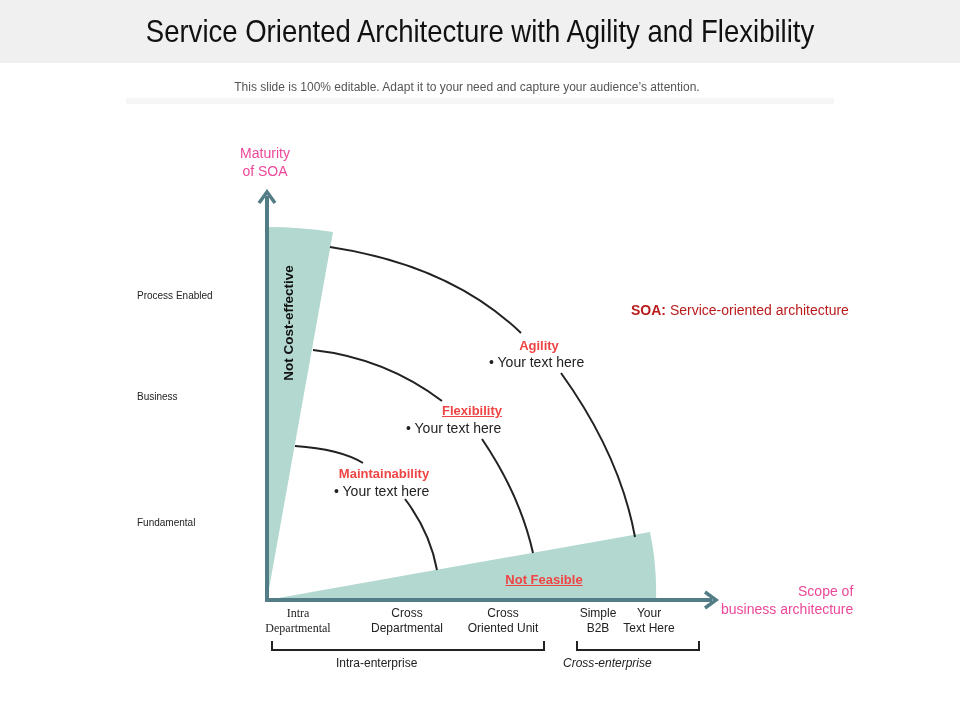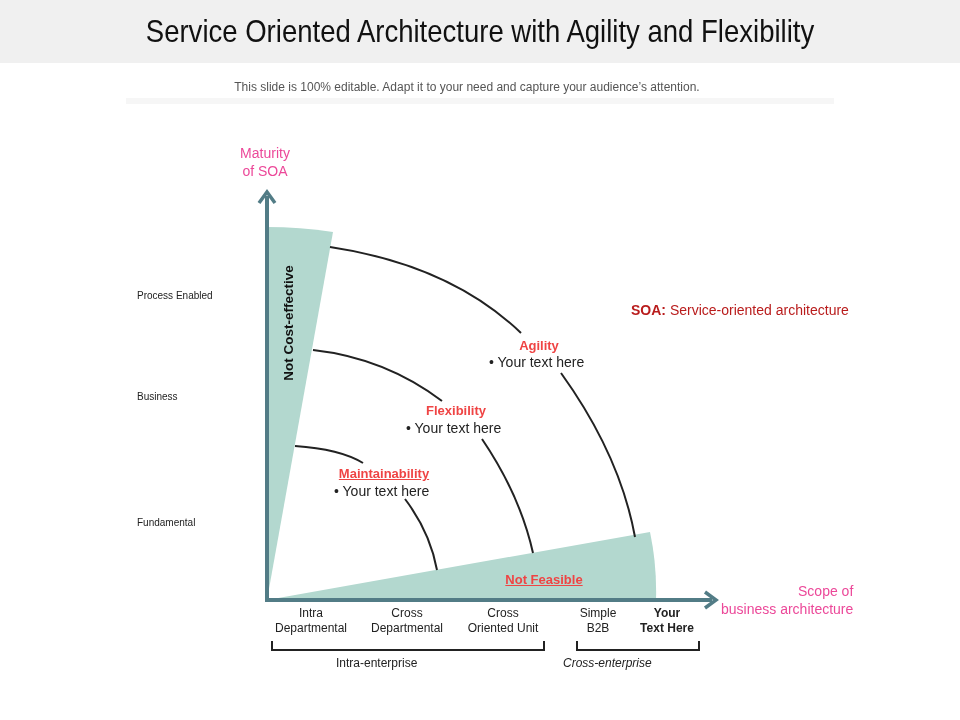--- a/index.html
+++ b/index.html
@@ -65,46 +65,46 @@
 <div class="lbl level" style="left:137px; top:290px;">Process Enabled</div>
 <div class="lbl level" style="left:137px; top:391px;">Business</div>
 <div class="lbl level" style="left:137px; top:517px;">Fundamental</div>
 
 <div class="vert">Not Cost-effective</div>
 <div class="lbl zone-title" style="left:484px; top:572px; width:120px;text-decoration:underline;">Not Feasible</div>
 
 <div class="lbl zone-title" style="left:489px; top:338px; width:100px;">Agility</div>
 <div class="lbl bullet" style="left:489px; top:354px; width:100px;">• <span>Your text here</span></div>
 
-<div class="lbl zone-title" style="left:406px; top:403px; width:100px;">Flexibility</div>
+<div class="lbl zone-title" style="left:422px; top:403px; width:100px;text-decoration:underline;">Flexibility</div>
 <div class="lbl bullet" style="left:406px; top:420px; width:100px;">• <span>Your text here</span></div>
 
-<div class="lbl zone-title" style="left:324px; top:466px; width:120px;text-decoration:underline;">Maintainability</div>
+<div class="lbl zone-title" style="left:324px; top:466px; width:120px;">Maintainability</div>
 <div class="lbl bullet" style="left:334px; top:483px; width:100px;">• <span>Your text here</span></div>
 
 <div class="legend">
   <b>SOA:</b>
   <span>Service-oriented architecture</span>
 </div>
 
-<div class="lbl xcat" style="left:261px; top:606px;">
+<div class="lbl xcat" style="left:248px; top:606px;font-family:Liberation Serif, serif;">
   <div>Intra</div>
   <div>Departmental</div>
 </div>
 <div class="lbl xcat" style="left:357px; top:606px;">
   <div>Cross</div>
   <div>Departmental</div>
 </div>
 <div class="lbl xcat" style="left:453px; top:606px;">
   <div>Cross</div>
   <div>Oriented Unit</div>
 </div>
 <div class="lbl xcat" style="left:548px; top:606px;">
   <div>Simple</div>
   <div>B2B</div>
 </div>
-<div class="lbl xcat" style="left:617px; top:606px;font-weight:bold;">
+<div class="lbl xcat" style="left:599px; top:606px;">
   <div>Your</div>
   <div>Text Here</div>
 </div>
 
 <div class="lbl group" style="left:336px; top:656px;">Intra-enterprise</div>
 <div class="lbl group" style="left:563px; top:656px;font-style:italic;">Cross-enterprise</div>
 
 </body></html>

